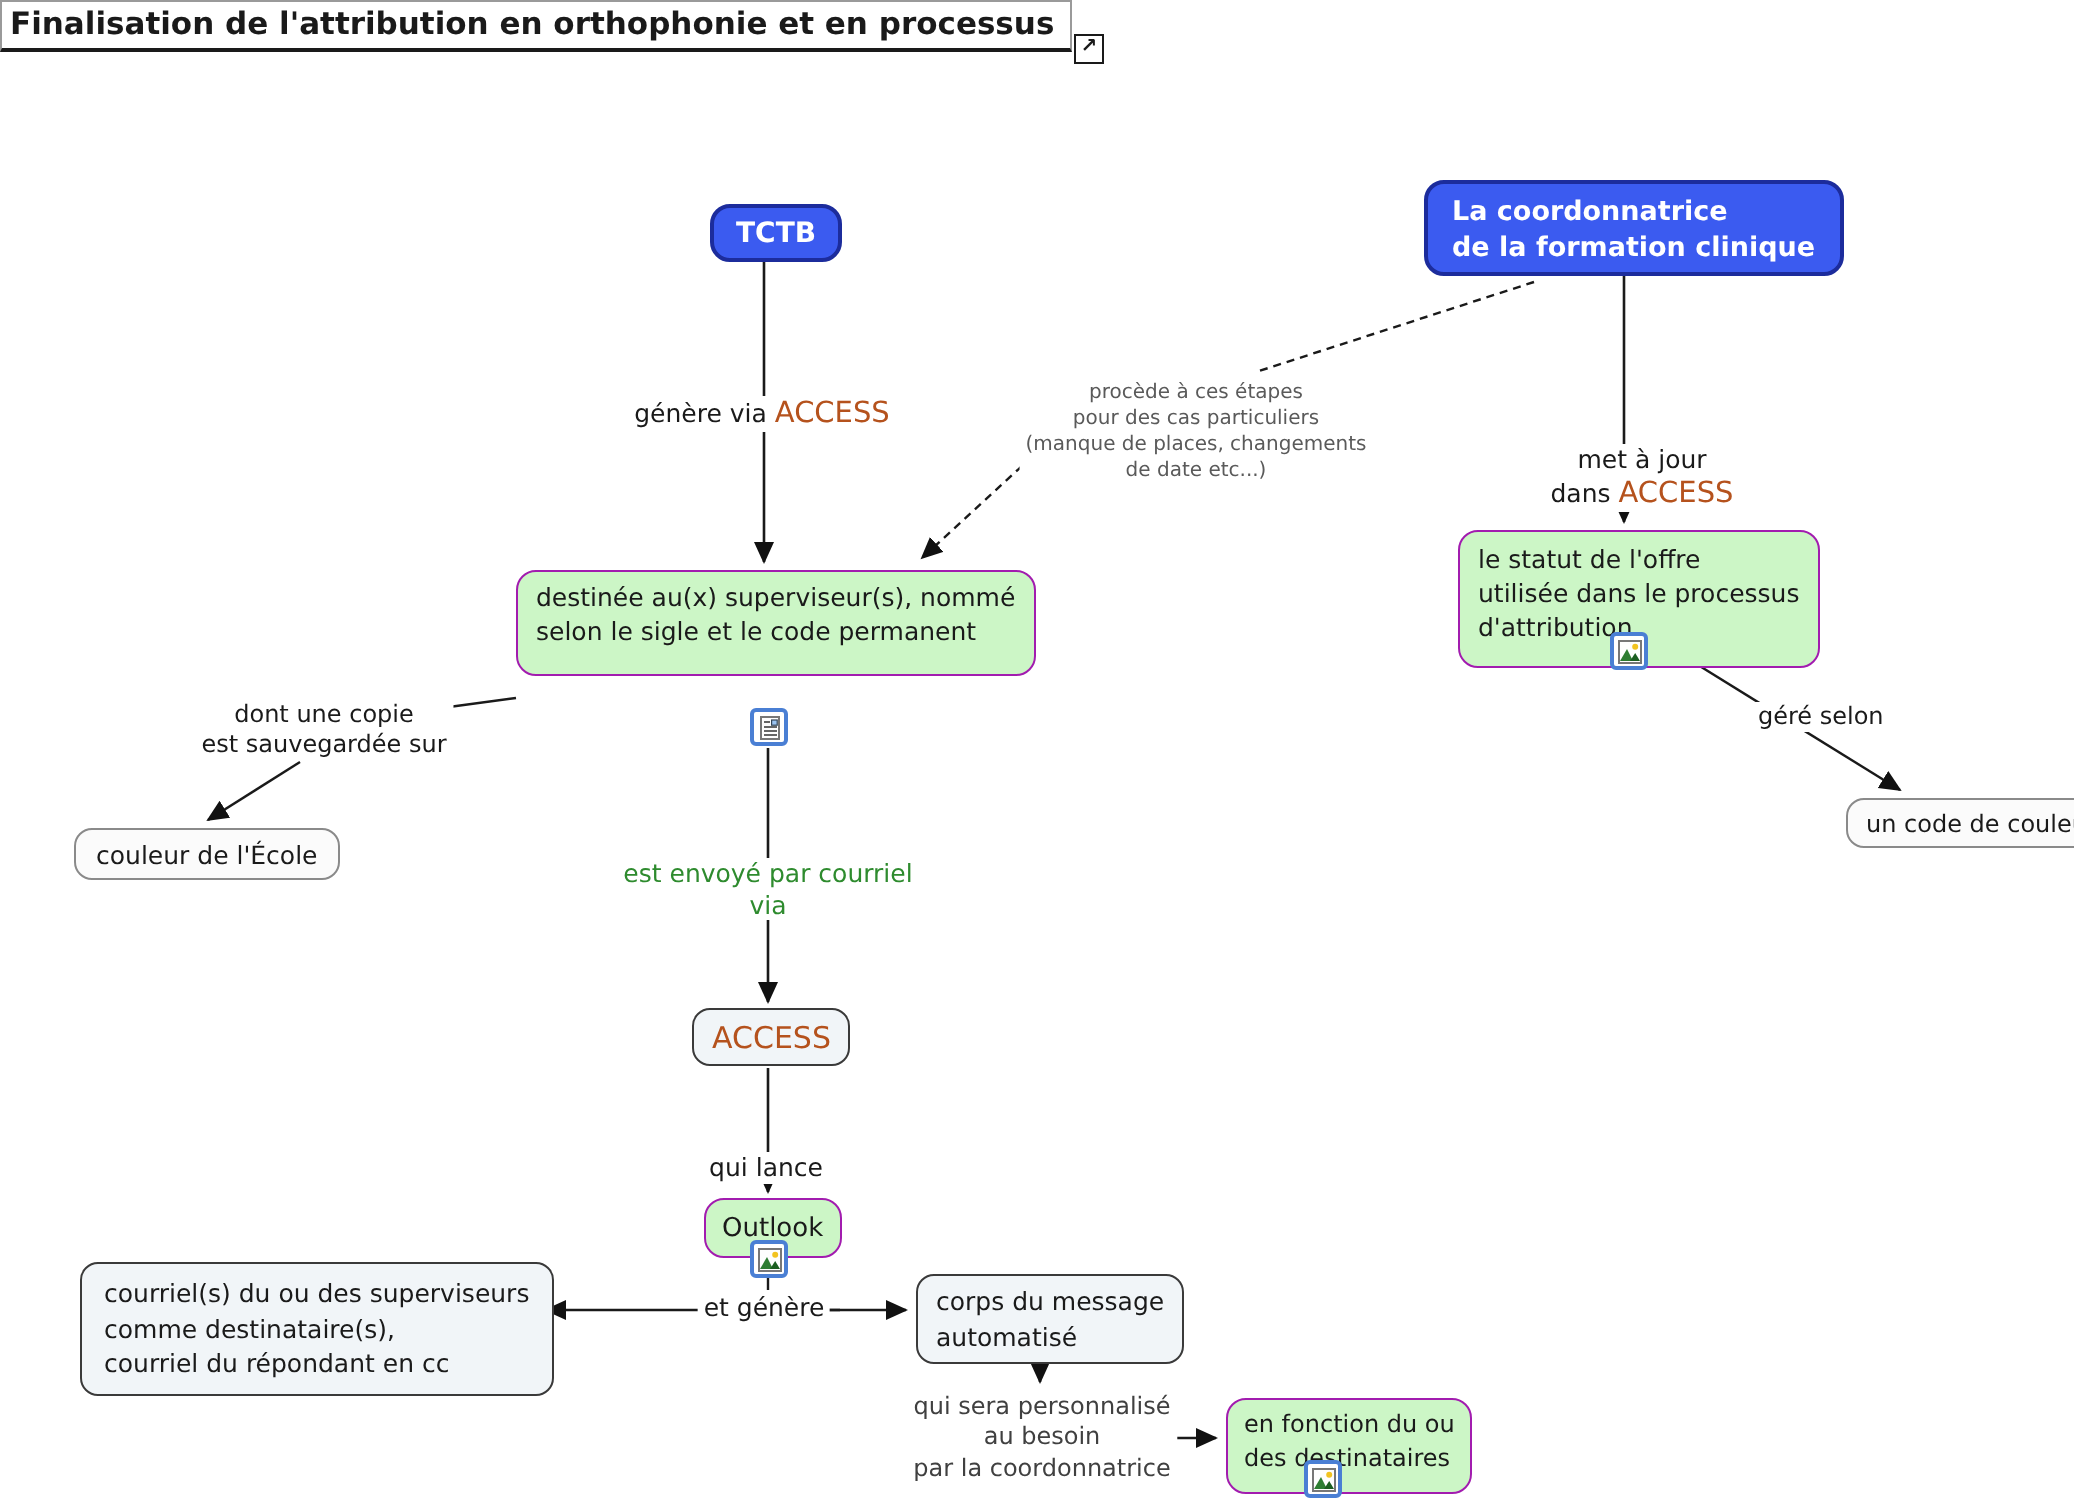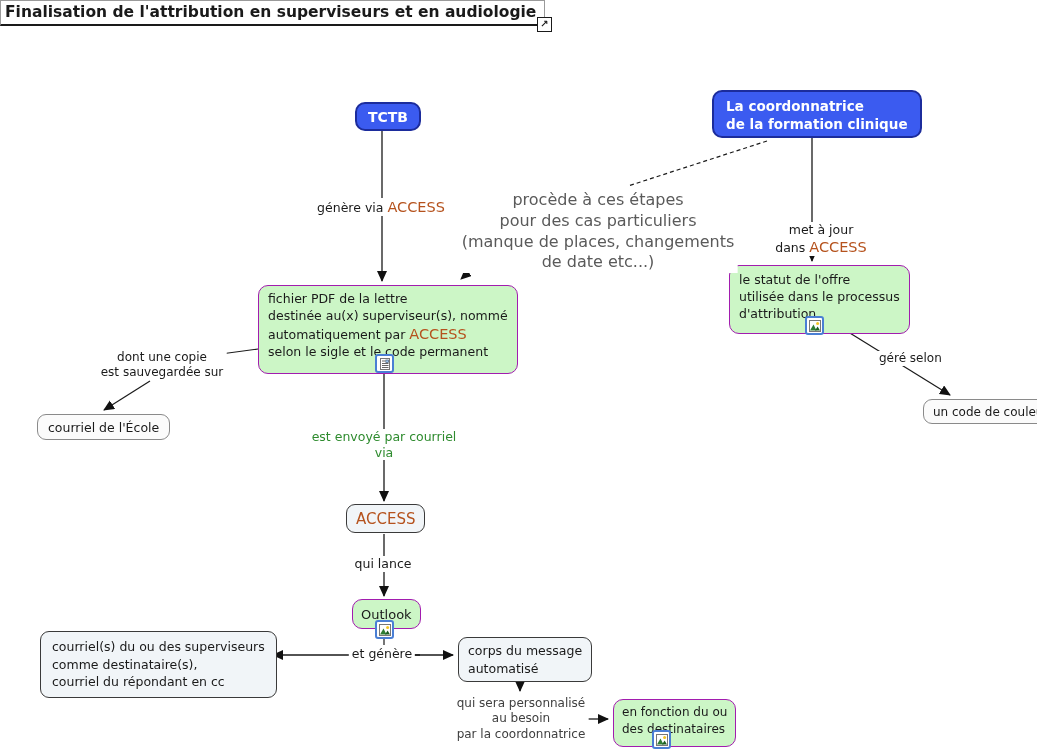--- a/index.html
+++ b/index.html
@@ -19,21 +19,21 @@
   .blue{background:var(--node-blue);border:2px solid var(--node-blue-border);border-radius:10px;
         color:#fff;font-weight:bold;}
   .green{background:var(--node-green);border:1px solid #a21caf;border-radius:10px;}
   .light{background:#f1f5f8;border:1px solid #3a3a3a;border-radius:9px;}
   .lighter{background:#fbfbfb;border:1px solid #8a8a8a;border-radius:9px;}
   .center{display:flex;align-items:center;justify-content:center;text-align:right;}
   .label{position:absolute;z-index:3;background:#fff;padding:0 3px;font-size:12.5px;
          text-align:center;line-height:1.25;white-space:nowrap;}
   .cx{transform:translateX(-50%);}
   .accent{color:var(--accent-orange);font-size:14.5px;}
-  .gray{color:#5a5a5a;font-size:16px;}
+  .gray{color:#5a5a5a;font-size:10px;}
   .darkgray{color:#404040;font-size:12px;}
   .greentext{color:var(--text-green);}
   .title-box{position:absolute;left:0;top:0;z-index:4;background:#fff;border:1px solid #9a9a9a;
              border-bottom:2px solid #1a1a1a;padding:2px 8px 3px 4px;font-size:15.5px;font-weight:bold;}
   .expand{position:absolute;left:537px;top:17px;z-index:5;width:13px;height:13px;background:#fff;
           border:1.5px solid #1a1a1a;font-size:10px;font-weight:bold;line-height:12px;
           text-align:center;cursor:pointer;}
   .res-icon{position:absolute;z-index:4;width:15px;height:15px;background:#fff;
             border:2px solid #4a7fd4;border-radius:3px;display:flex;align-items:center;
             justify-content:center;cursor:pointer;}
@@ -60,21 +60,21 @@
     <path d="M384,374 L384,501" stroke="var(--line)" stroke-width="1.3" fill="none" marker-end="url(#ah)"></path>
     <path d="M384,534 L384,596" stroke="var(--line)" stroke-width="1.3" fill="none" marker-end="url(#ah)"></path>
     <path d="M384,639 L384,645" stroke="var(--line)" stroke-width="1.2" fill="none"></path>
     <path d="M420,655 L273,655" stroke="var(--line)" stroke-width="1.3" fill="none" marker-end="url(#ah)"></path>
     <path d="M349,655 L453,655" stroke="var(--line)" stroke-width="1.3" fill="none" marker-end="url(#ah)"></path>
     <path d="M520,674 L520,691" stroke="var(--line)" stroke-width="1.3" fill="none" marker-end="url(#ah)"></path>
     <path d="M577,719 L608,719" stroke="var(--line)" stroke-width="1.3" fill="none" marker-end="url(#ah)"></path>
   </svg>
 
   <div class="title-box">
-    <span>Finalisation de l'attribution en superviseurs et en audiologie</span>
+    <span>Finalisation de l'attribution en orthophonie et en processus</span>
   </div>
   <div class="expand">↗</div>
 
   <div class="node blue center" style="left:355px;top:102px;height:29px;padding:0 11px;font-size:14px;">
     <span class="ln">TCTB</span>
   </div>
 
   <div class="node blue" style="left:712px;top:90px;height:48px;padding:5px 12px;font-size:13.5px;line-height:1.35;">
     <div class="ln">La coordonnatrice</div>
     <div class="ln">de la formation clinique</div>
@@ -92,38 +92,36 @@
       <path d="M1,10.5 L4.5,4.5 L7.5,10.5 Z" fill="#2e7d32"></path>
       <path d="M6,10.5 L8.6,6.5 L11,10.5 Z" fill="#1b5e20"></path>
     </svg>
   </div>
 
   <div class="node lighter center" style="left:923px;top:399px;height:25px;padding:0 9px;font-size:12px;">
     <span class="ln">un code de couleur</span>
   </div>
 
   <div class="node green" style="left:258px;top:285px;padding:5px 9px 12px 9px;font-size:12.5px;line-height:1.35;">
-    <div class="ln">fichier PDF de la lettre</div>
     <div class="ln">destinée au(x) superviseur(s), nommé</div>
-    <div class="ln"><span>automatiquement par </span><span class="accent">ACCESS</span></div>
     <div class="ln">selon le sigle et le code permanent</div>
   </div>
   <div class="res-icon" style="left:375px;top:354px;">
     <svg width="12" height="12" viewBox="0 0 12 12">
       <rect x="1.5" y="0.5" width="9" height="11" fill="#fefefe" stroke="#777" stroke-width="1"></rect>
       <line x1="3" y1="3" x2="6" y2="3" stroke="#555" stroke-width="0.9"></line>
       <rect x="6.8" y="2" width="2.8" height="2.6" fill="#9bc4f0" stroke="#345" stroke-width="0.6"></rect>
       <line x1="3" y1="5.5" x2="9.5" y2="5.5" stroke="#555" stroke-width="0.9"></line>
       <line x1="3" y1="7.5" x2="9.5" y2="7.5" stroke="#555" stroke-width="0.9"></line>
       <line x1="3" y1="9.5" x2="9.5" y2="9.5" stroke="#555" stroke-width="0.9"></line>
     </svg>
   </div>
 
   <div class="node lighter center" style="left:37px;top:414px;height:26px;padding:0 10px;font-size:12.5px;">
-    <span class="ln">courriel de l'École</span>
+    <span class="ln">couleur de l'École</span>
   </div>
 
   <div class="node light center" style="left:346px;top:504px;height:29px;padding:0 9px;">
     <span class="ln accent" style="font-size:15px;">ACCESS</span>
   </div>
 
   <div class="node green center" style="left:352px;top:599px;height:30px;padding:0 8px;font-size:13px;">
     <span class="ln">Outlook</span>
   </div>
   <div class="res-icon" style="left:375px;top:620px;">
@@ -182,21 +180,21 @@
 
   <div class="label" style="left:876px;top:351px;font-size:12px;">
     <span>géré selon</span>
   </div>
 
   <div class="label cx greentext" style="left:384px;top:429px;">
     <div>est envoyé par courriel</div>
     <div>via</div>
   </div>
 
-  <div class="label cx" style="left:383px;top:556px;">
+  <div class="label cx" style="left:383px;top:576px;">
     <span>qui lance</span>
   </div>
 
   <div class="label cx" style="left:370px;top:646px;margin-left:12px;">
     <span>et génère</span>
   </div>
 
   <div class="label cx darkgray" style="left:521px;top:696px;line-height:1.28;">
     <div>qui sera personnalisé</div>
     <div>au besoin</div>

